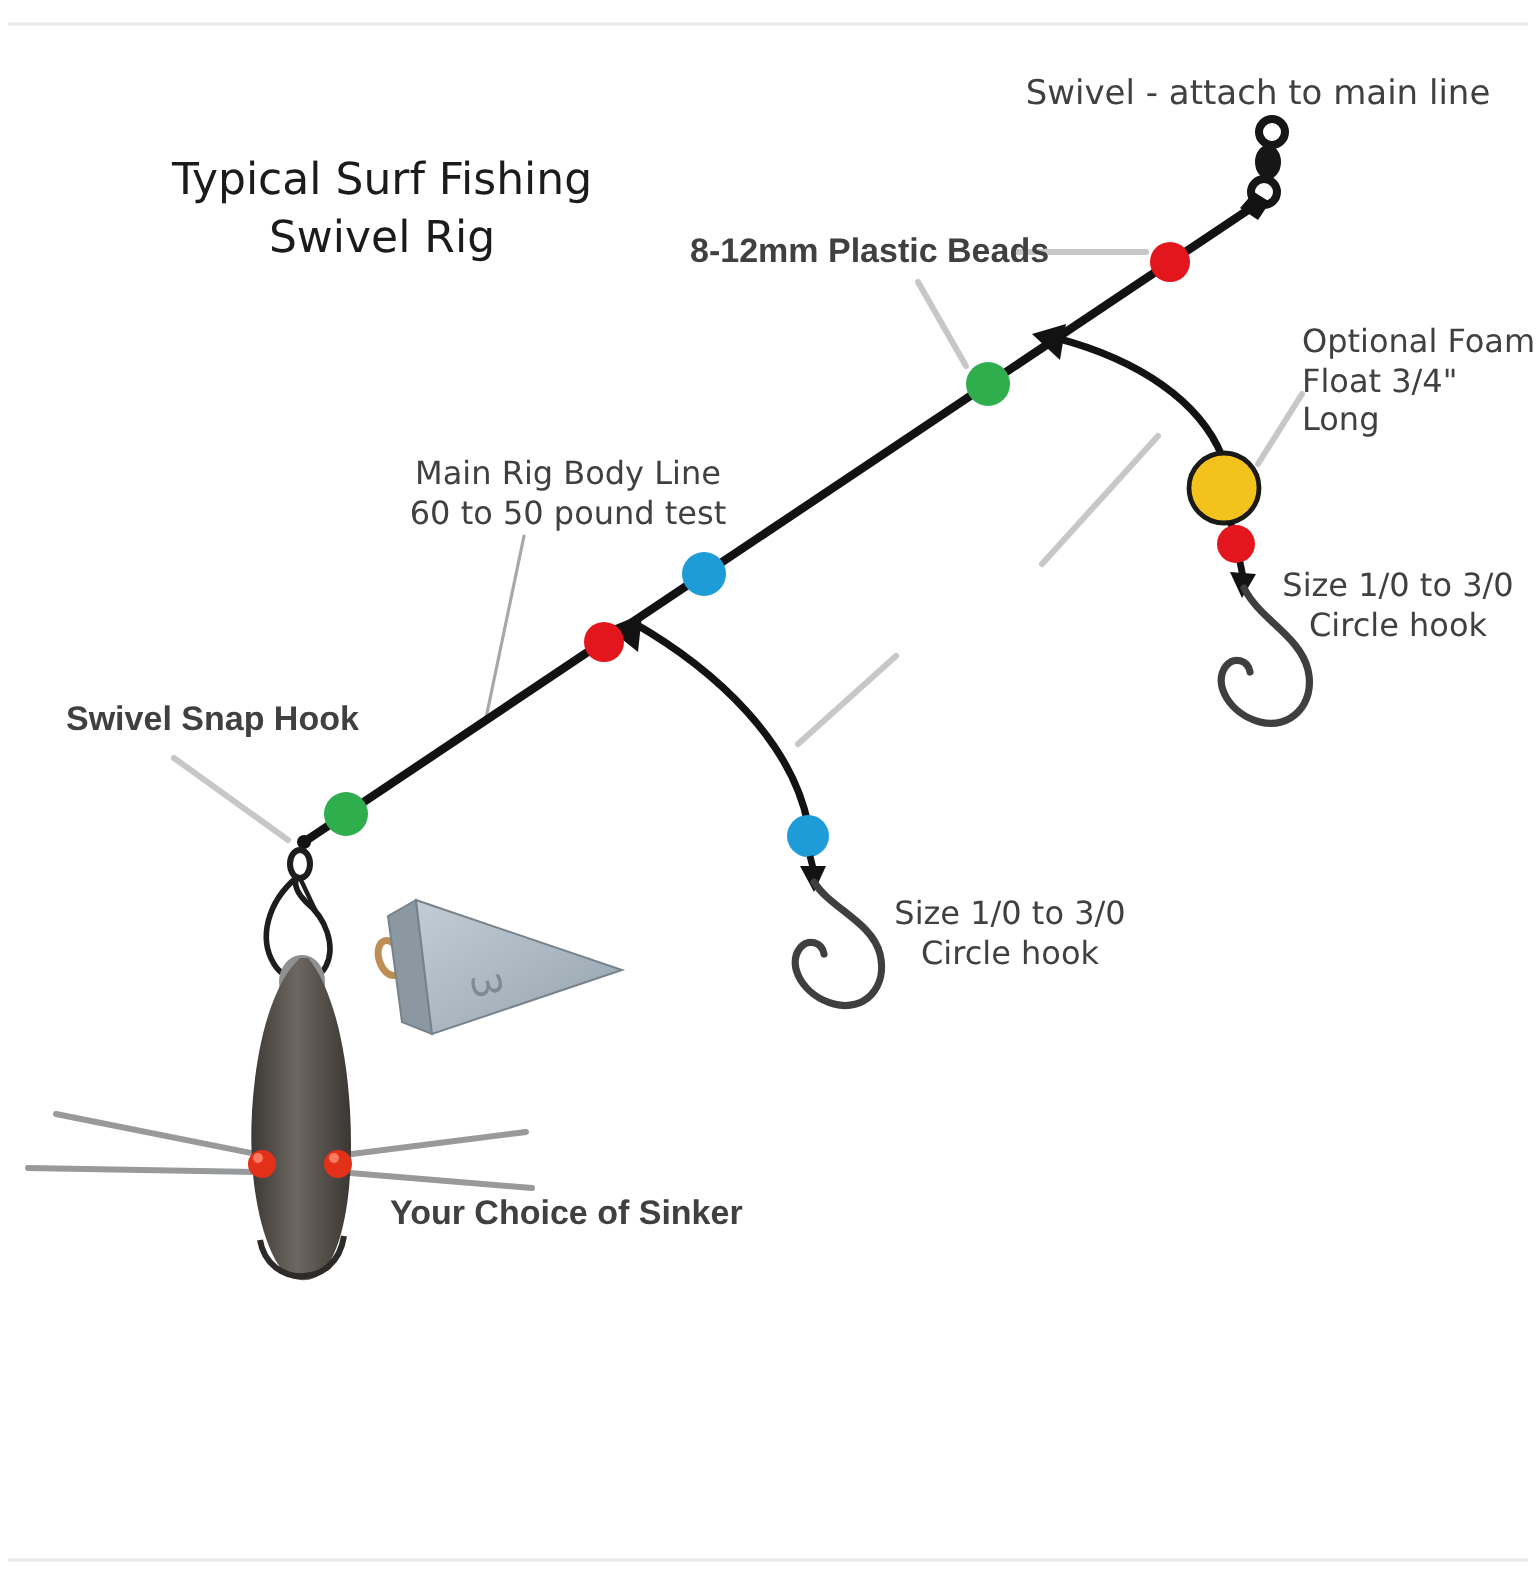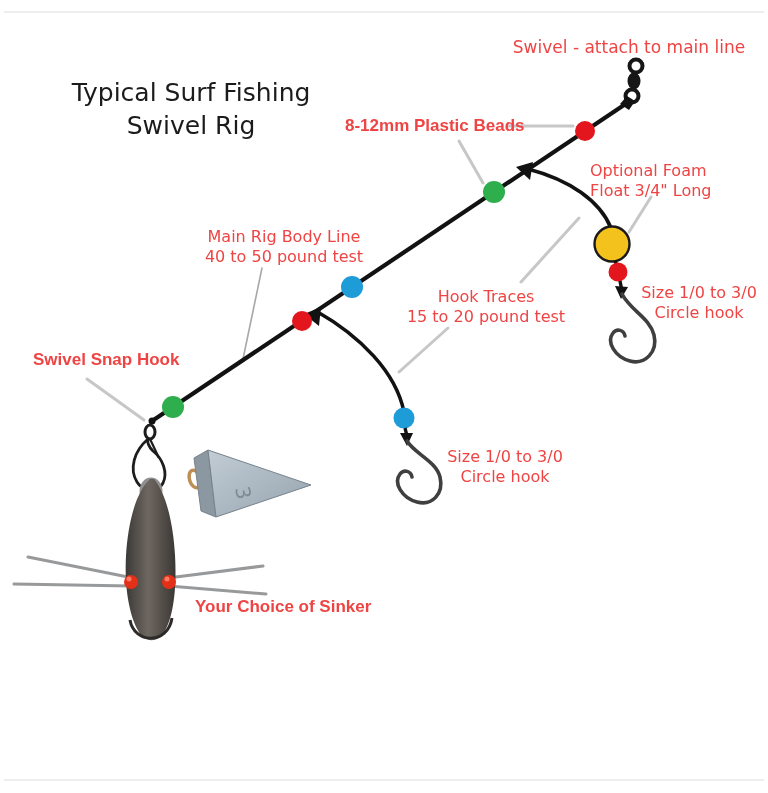--- a/index.html
+++ b/index.html
@@ -1,23 +1,23 @@
 <!DOCTYPE html>
 <html><head>
 <meta charset="utf-8">
 <style>
   html,body{margin:0;padding:0;background:#ffffff;}
   .canvas{position:relative;width:768px;height:793px;background:#ffffff;overflow:hidden;
           font-family:"DejaVu Sans",sans-serif;color:#232323;}
   .canvas svg{position:absolute;left:0;top:0;}
-  .label{position:absolute;line-height:1.22;color:#ef4444;}
+  .label{position:absolute;line-height:1.22;color:#404040;}
   .dv{font-family:"DejaVu Sans",sans-serif;}
   .lib{font-family:"Liberation Sans",sans-serif;font-weight:bold;}
   .center{text-align:center;}
-  .title{font-size:25px;line-height:1.32;color:#1b1b1b;}
+  .title{font-size:22px;line-height:1.32;color:#1b1b1b;}
   .f16{font-size:16px;}
   .f17{font-size:17px;}
   .label span{display:block;}
 </style>
 </head>
 <body>
 
 <div class="canvas">
 
   <svg width="768" height="793" viewBox="0 0 768 793">
@@ -123,34 +123,30 @@
   </div>
 
   <div class="label dv f17 center" style="left:498px;top:37px;width:262px;">
     <span>Swivel - attach to main line</span>
   </div>
 
   <div class="label lib f17" style="left:345px;top:116px;">
     <span>8-12mm Plastic Beads</span>
   </div>
 
-  <div class="label dv f16" style="left:590px;top:161px;">
+  <div class="label dv f16" style="left:651px;top:161px;">
     <span>Optional Foam</span>
     <span>Float 3/4" Long</span>
   </div>
 
   <div class="label dv f16 center" style="left:198px;top:227px;width:172px;text-align:center;">
     <span>Main Rig Body Line</span>
-    <span>40 to 50 pound test</span>
+    <span>60 to 50 pound test</span>
   </div>
 
-  <div class="label dv f16 center" style="left:403px;top:287px;width:166px;">
-    <span>Hook Traces</span>
-    <span>15 to 20 pound test</span>
-  </div>
 
   <div class="label dv f16 center" style="left:632px;top:283px;width:134px;">
     <span>Size 1/0 to 3/0</span>
     <span>Circle hook</span>
   </div>
 
   <div class="label dv f16 center" style="left:438px;top:447px;width:134px;">
     <span>Size 1/0 to 3/0</span>
     <span>Circle hook</span>
   </div>

